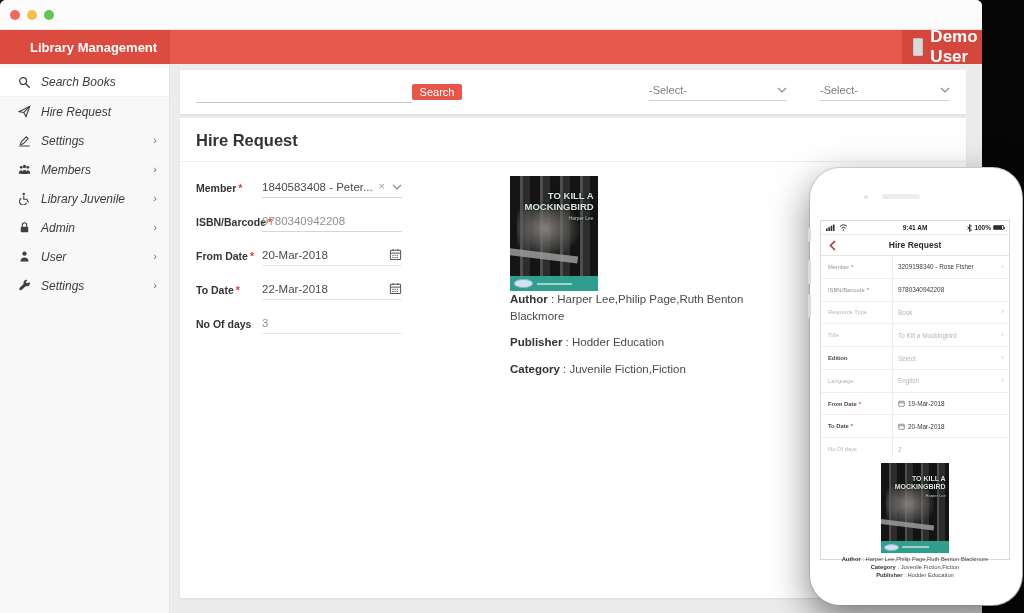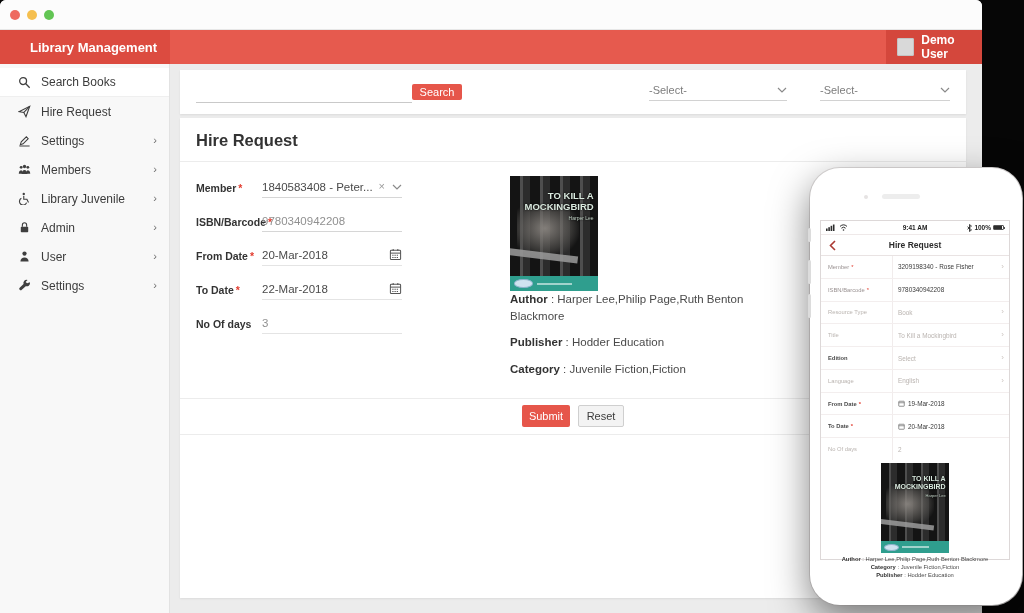--- a/index.html
+++ b/index.html
@@ -13,34 +13,34 @@
             display:flex; flex-direction:column; }
   .titlebar { height:30px; background:#fcfcfc; border-bottom:1px solid #e7e7e7;
               display:flex; align-items:center; padding-left:10px; gap:7px; }
   .dot { width:10px; height:10px; border-radius:50%; }
   .dot.red{background:#ee6a5f;} .dot.yellow{background:#f5bf4f;} .dot.green{background:#62c554;}
 
   .appbar { height:34px; background:#e65a4e; display:flex; align-items:stretch; flex:0 0 auto; }
   .brand { width:170px; background:#dc4b40; color:#fff; font-size:13px; font-weight:700;
            display:flex; align-items:center; padding-left:30px; }
   .appbar-spacer { flex:1; }
-  .userbox { width:96px; background:#d4473c; display:flex; align-items:center; gap:7px;
-             padding-left:11px; color:#fff; font-size:12px; font-weight:700; }
+  .userbox { width:80px; background:#d4473c; display:flex; align-items:center; gap:7px;
+             padding-left:11px; color:#fff; font-size:17px; font-weight:700; }
   .avatar { width:18px; height:18px; background:#d9d9d9; border-radius:2px;
             box-shadow:inset 0 0 0 1px #c4c4c4; }
 
   .mainrow { flex:1; display:flex; min-height:0; }
 
   
   .sidebar { width:170px; background:#f8f8f8; border-right:1px solid #e2e2e2; padding-top:4px; }
   .side-item { height:29px; display:flex; align-items:center; padding:0 12px 0 18px;
                font-size:12px; color:#3c3c3c; cursor:pointer; }
   .side-item.active { background:#ffffff; border-bottom:1px solid #efefef; }
   .side-item .sicon { width:13px; height:13px; margin-right:10px; flex:0 0 auto; display:block; }
-  .side-item .slabel { flex:1; }
+  .side-item .slabel { flex:1;font-style:italic; }
   .side-item .chev { color:#6f6f6f; font-size:11px; line-height:1; }
 
   
   .content { flex:1; position:relative; background:#ececec; padding:6px 16px 0 10px; }
   .panel { background:#fff; box-shadow:0 1px 2px rgba(0,0,0,0.07); }
   .searchbar { height:44px; display:flex; align-items:center; padding:0 16px; margin-bottom:4px; }
   .search-input { width:216px; border:none; outline:none; border-bottom:1px solid #c9c9c9;
                   height:21px; font-size:12px; background:transparent; }
   .btn { border:none; font-size:11px; border-radius:2px; cursor:pointer;
          font-family:"Liberation Sans", sans-serif; }
@@ -327,24 +327,20 @@
                   </div>
               </div>
               <div class="details">
                 <p><b>Author</b> <span>: Harper Lee,Philip Page,Ruth Benton Blackmore</span></p>
                 <p><b>Publisher</b> <span>: Hodder Education</span></p>
                 <p><b>Category</b> <span>: Juvenile Fiction,Fiction</span></p>
               </div>
             </div>
           </div>
 
-          <div class="btnrow">
-            <button class="btn btn-red submit-btn">Submit</button>
-            <button class="btn btn-gray">Reset</button>
-          </div>
           <div class="filler"></div>
         </div>
       </div>
     </div>
   </div>
 
   <div class="phone">
     <div class="side-btn" style="top:60px;height:14px"></div>
     <div class="side-btn" style="top:92px;height:24px"></div>
     <div class="side-btn" style="top:126px;height:24px"></div>

